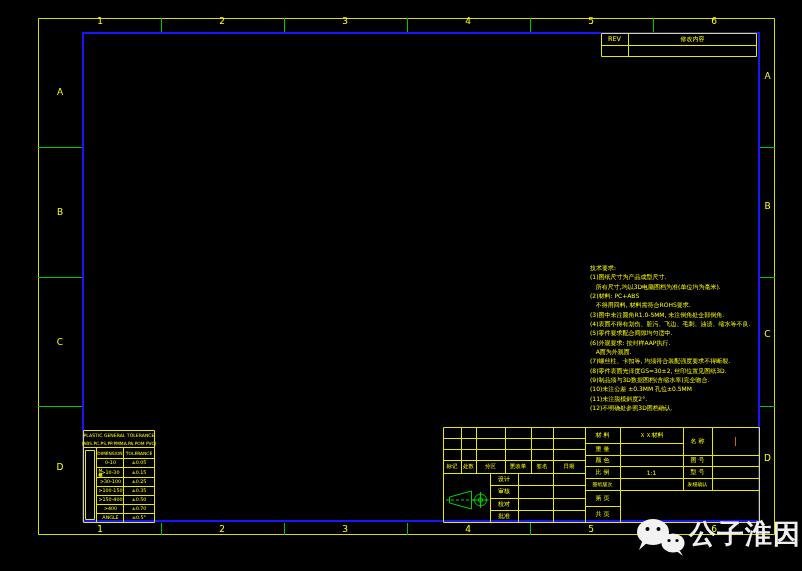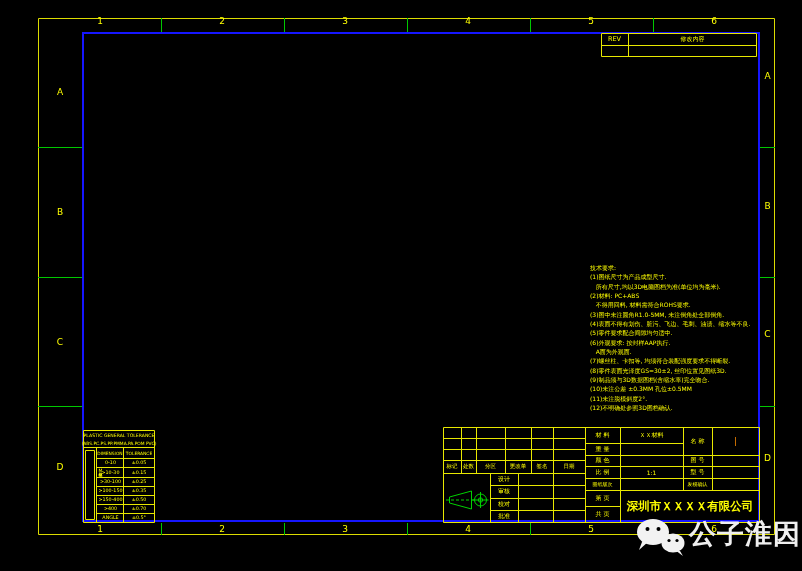--- a/index.html
+++ b/index.html
@@ -162,21 +162,20 @@
   <span class="t c" style="left:585px;top:478px;width:35px;height:12px;font-size:5px">图纸版次</span>
   <span class="t c" style="left:585px;top:490px;width:35px;height:16px;font-size:6px">第 页</span>
   <span class="t c" style="left:585px;top:506px;width:35px;height:16px;font-size:6px">共 页</span>
 
   <span class="t c" style="left:683px;top:427px;width:29px;height:28px;font-size:6px">名 称</span>
   <span class="t c" style="left:712px;top:427px;width:47px;height:28px;font-size:9px;color:#ff8c00">|</span>
   <span class="t c" style="left:683px;top:455px;width:29px;height:11px;font-size:6px">图 号</span>
   <span class="t c" style="left:683px;top:466px;width:29px;height:12px;font-size:6px">型 号</span>
   <span class="t c" style="left:683px;top:478px;width:29px;height:12px;font-size:5px">发模确认</span>
 
-  <span class="t c" style="left:620px;top:490px;width:140px;height:33px;font-size:11.5px;font-weight:bold">深圳市ＸＸＸＸ有限公司</span>
 
   <div class="wm">
     <span style="display:inline-block;width:56px;height:44px">
       <svg width="56" height="44" viewBox="0 0 56 44">
         <ellipse cx="20" cy="16" rx="16" ry="13" fill="#f2f2f2"></ellipse>
         <polygon points="9,26 16,25 6,34" fill="#f2f2f2"></polygon>
         <circle cx="14.5" cy="13" r="2" fill="#000"></circle>
         <circle cx="25.5" cy="13" r="2" fill="#000"></circle>
         <ellipse cx="40" cy="27" rx="11.5" ry="9.5" fill="#f2f2f2"></ellipse>
         <polygon points="47,35 42,34 50,40" fill="#f2f2f2"></polygon>

